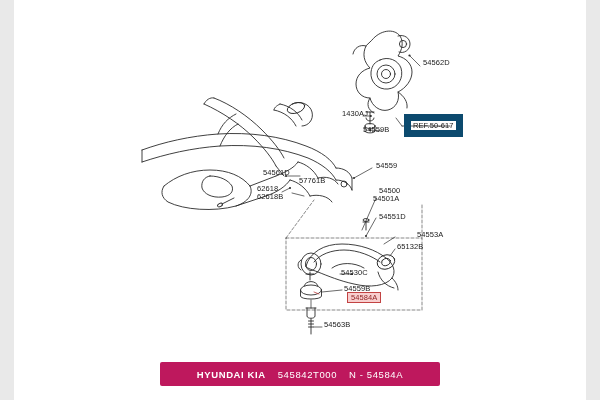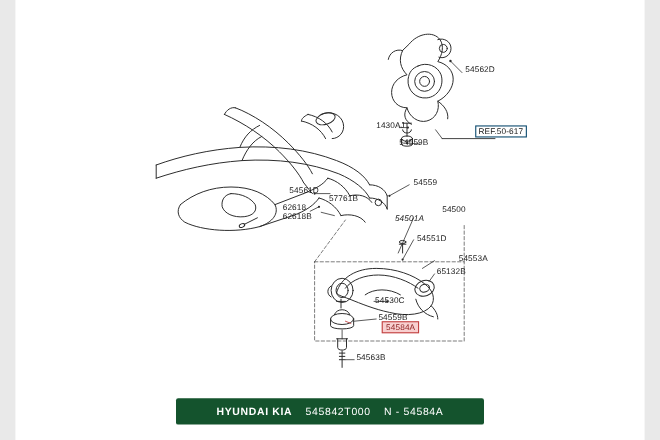--- a/index.html
+++ b/index.html
@@ -43,40 +43,39 @@
   .lbl {
     position: absolute;
     font-size: 7.5px;
     color: #1a1a1a;
     white-space: nowrap;
     letter-spacing: 0.1px;
     line-height: 9px;
     text-align: center;
   }
   .lbl.boxed {
-    border: 1px solid #0c4a6e;
+    border: 7px solid #0c4a6e;
     padding: 0 2px;
-    margin-left: 28px;
   }
   .lbl.highlight {
     background: #f8cfcf;
     border: 1px solid #c24343;
     color: #8d1f1f;
     padding: 0 3px;
     font-size: 7.5px;
     margin-left: 28px;
   }
 
   #footer {
     position: absolute;
     left: 160px;
     bottom: 14px;
     width: 280px;
     height: 24px;
-    background: #14532d;
+    background: #be185d;
     border-radius: 2px;
     display: flex;
     align-items: center;
     justify-content: center;
     gap: 12px;
     margin-top: 47px;
   }
   #footer span {
     color: #ffffff;
     font-size: 9.5px;
@@ -244,22 +243,22 @@
     <div class="lbl" style="left:349px; top:125px;">54559B</div>
 
     <div class="lbl" style="left:362px; top:161px;">54559</div>
 
     <div class="lbl" style="left:249px; top:168px;">54561D</div>
     <div class="lbl" style="left:249px; top:176px;padding-left:36px;">57761B</div>
 
     <div class="lbl" style="left:243px; top:184px;">62618</div>
     <div class="lbl" style="left:243px; top:192px;">62618B</div>
 
-    <div class="lbl" style="left:365px; top:186px;margin-left:23px;">54500</div>
-    <div class="lbl" style="left:345px; top:194px;font-style:italic;">54501A</div>
+    <div class="lbl" style="left:365px; top:186px;">54500</div>
+    <div class="lbl" style="left:359px; top:194px;">54501A</div>
 
     <div class="lbl" style="left:365px; top:212px;">54551D</div>
 
     <div class="lbl" style="left:383px; top:230px;padding-left:20px;">54553A</div>
     <div class="lbl" style="left:383px; top:242px;">65132B</div>
 
     <div class="lbl" style="left:327px; top:268px;">54530C</div>
 
     <div class="lbl" style="left:330px; top:284px;">54559B</div>
 

